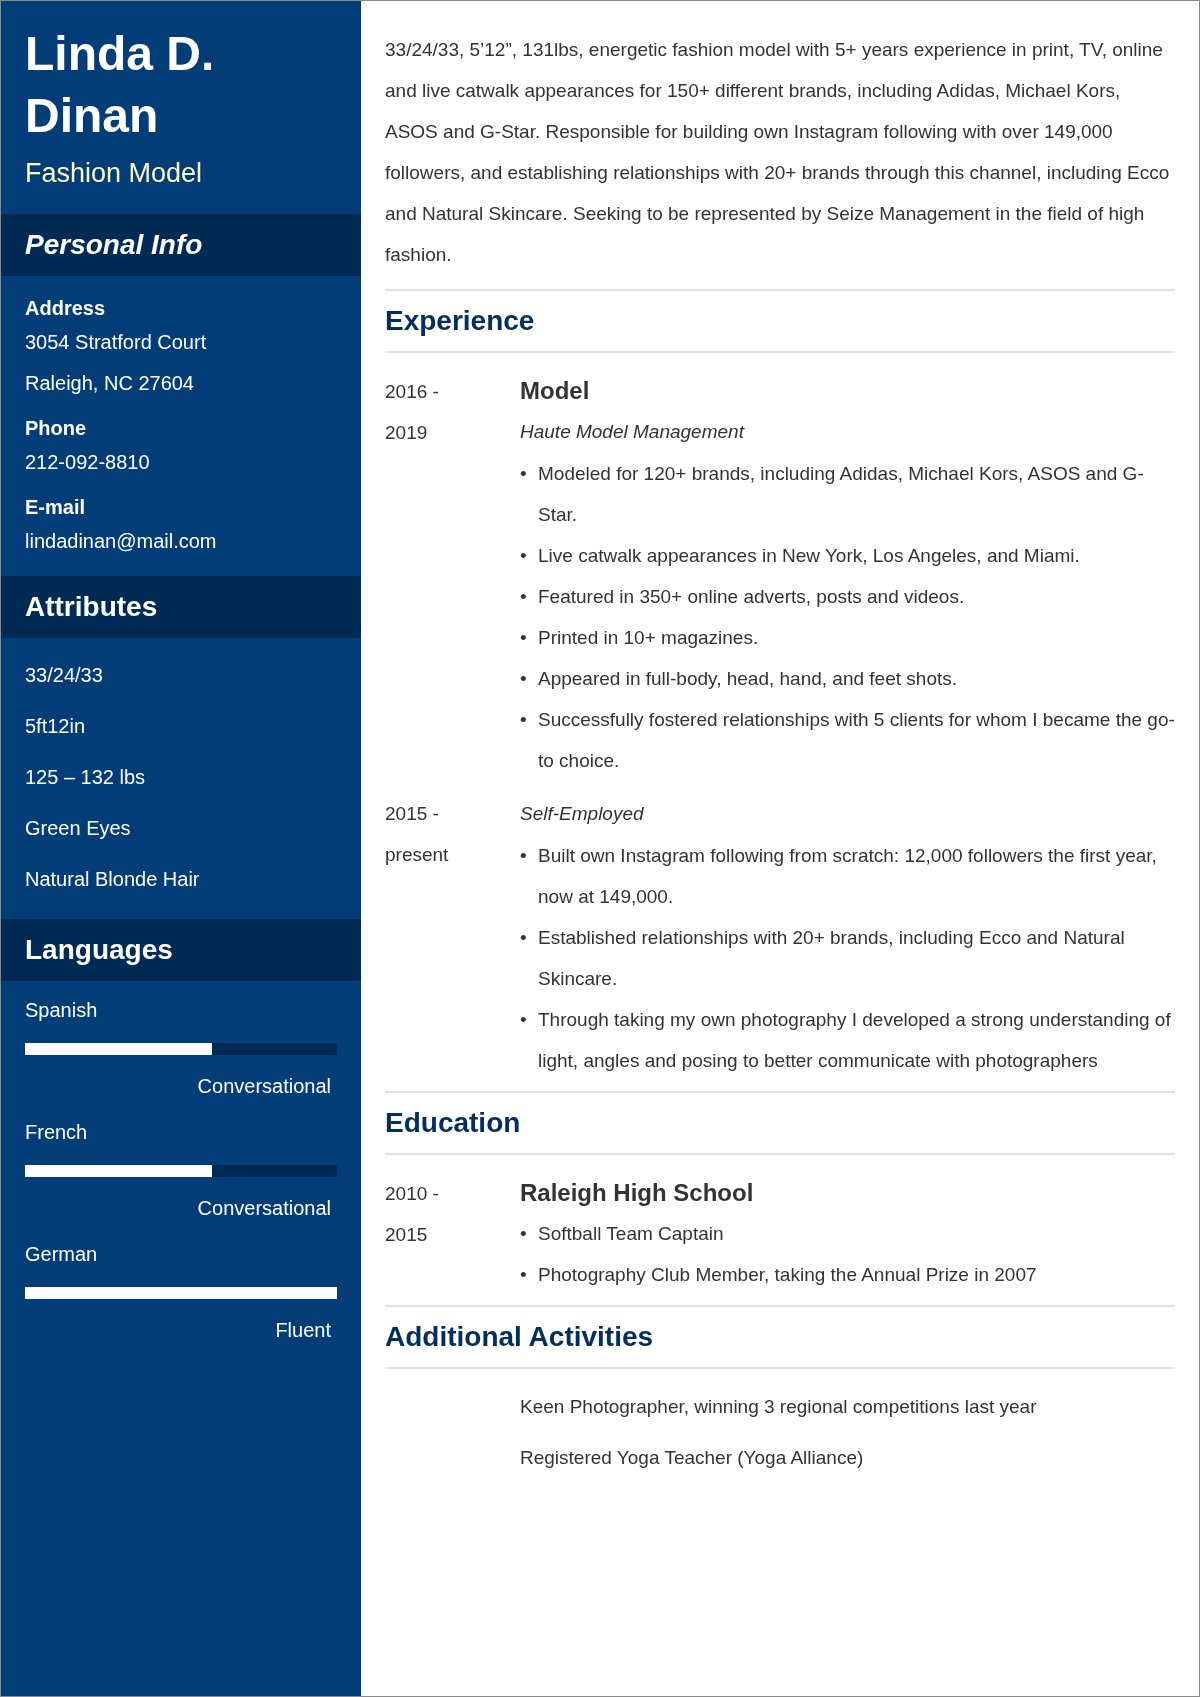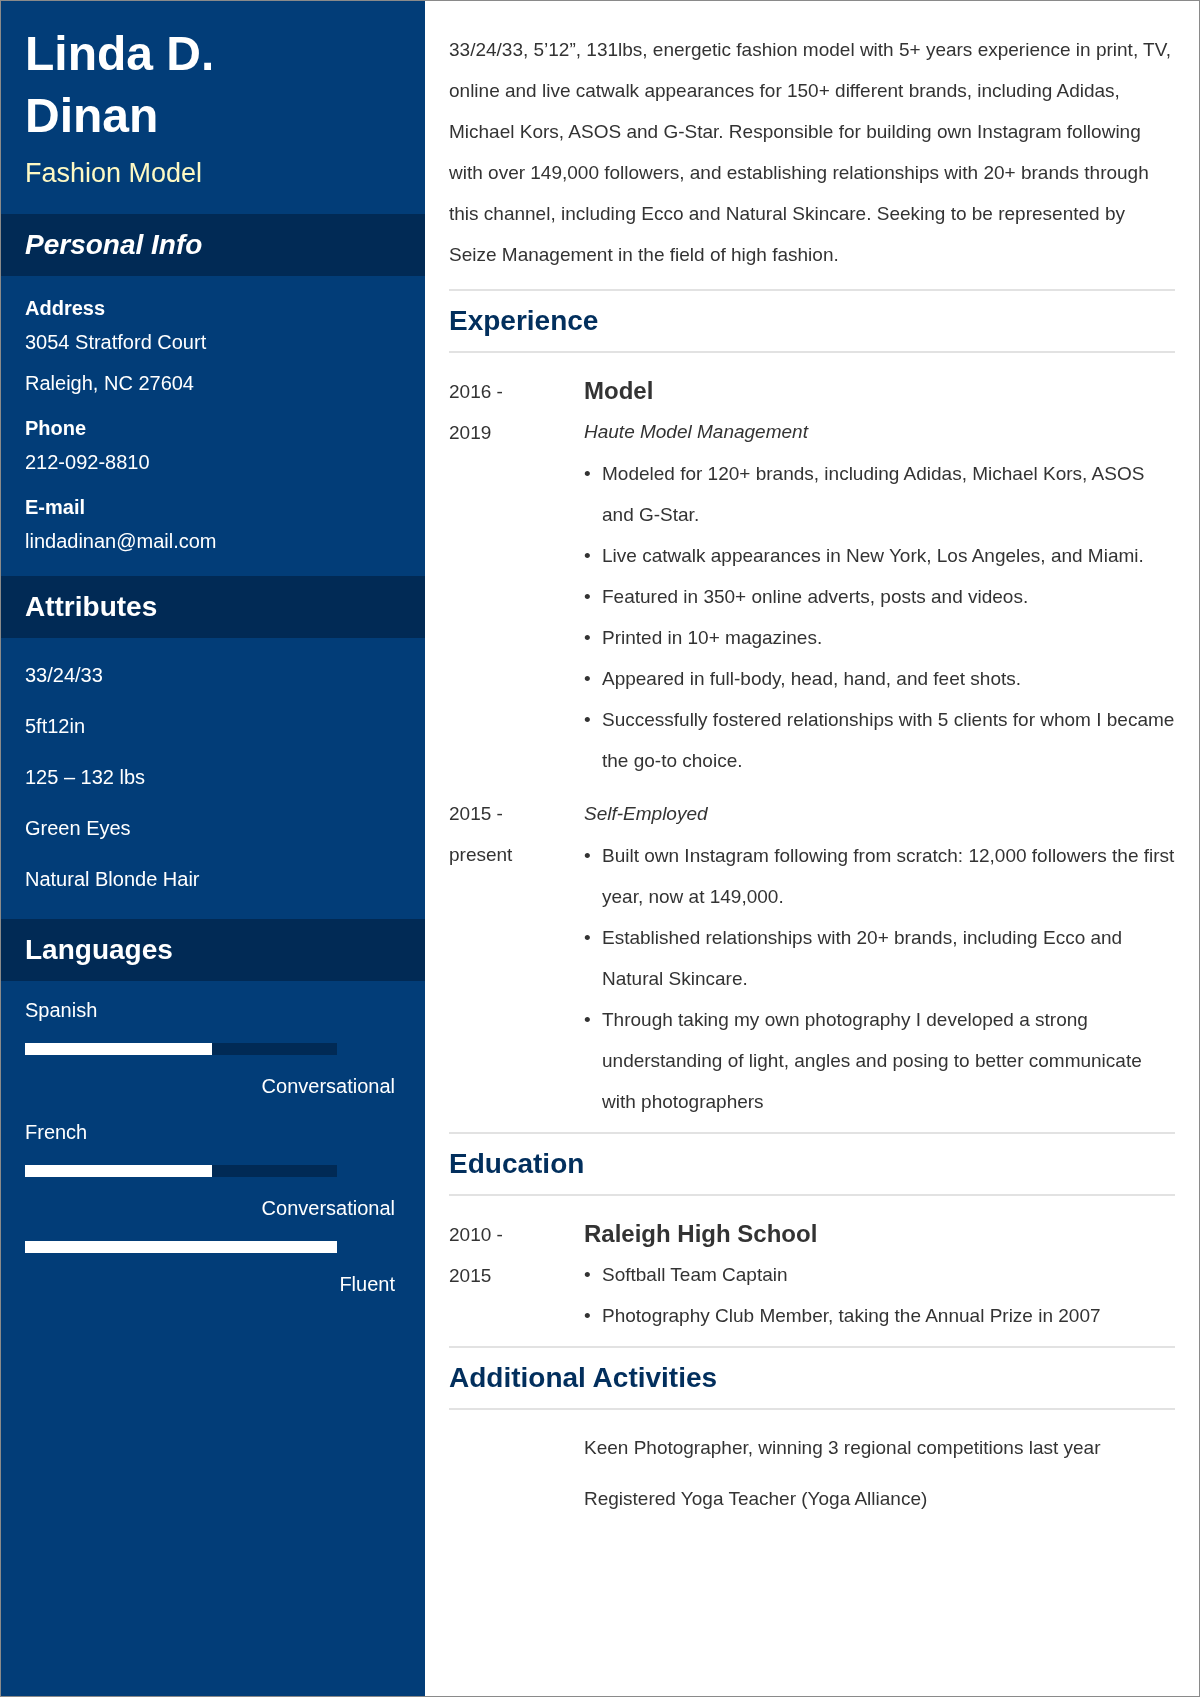--- a/index.html
+++ b/index.html
@@ -9,21 +9,21 @@
       position: relative;
       overflow: hidden;
     }
     .page {
       position: absolute; left: 0; top: 0; width: 1200px; height: 1697px;
       border: 1px solid #8a8a8a;
       display: flex;
     }
     
     .sidebar {
-      width: 424px; height: 100%;
+      width: 360px; height: 100%;
       background: #023d78;
       color: #ffffff;
       flex-shrink: 0;
     }
     .name {
       padding: 22px 24px 0 24px;
       font-size: 48px; font-weight: bold; line-height: 62px;
       color: #ffffff;
     }
     .jobtitle {
@@ -147,20 +147,21 @@
         <div class="lang-level">Conversational</div>
       </div>
       <div class="lang-item">
         <div class="lang-name">French</div>
         <div class="lang-bar">
           <div class="lang-fill" style="width:60%"></div>
         </div>
         <div class="lang-level">Conversational</div>
       </div>
       <div class="lang-item">
+        <div class="lang-name">German</div>
         <div class="lang-bar">
           <div class="lang-fill" style="width:100%"></div>
         </div>
         <div class="lang-level">Fluent</div>
       </div>
     </div>
   </aside>
 
   <main class="main">
     <p class="summary">33/24/33, 5’12”, 131lbs, energetic fashion model with 5+ years experience in print, TV, online and live catwalk appearances for 150+ different brands, including Adidas, Michael Kors, ASOS and G-Star. Responsible for building own Instagram following with over 149,000 followers, and establishing relationships with 20+ brands through this channel, including Ecco and Natural Skincare. Seeking to be represented by Seize Management in the field of high fashion.</p>

